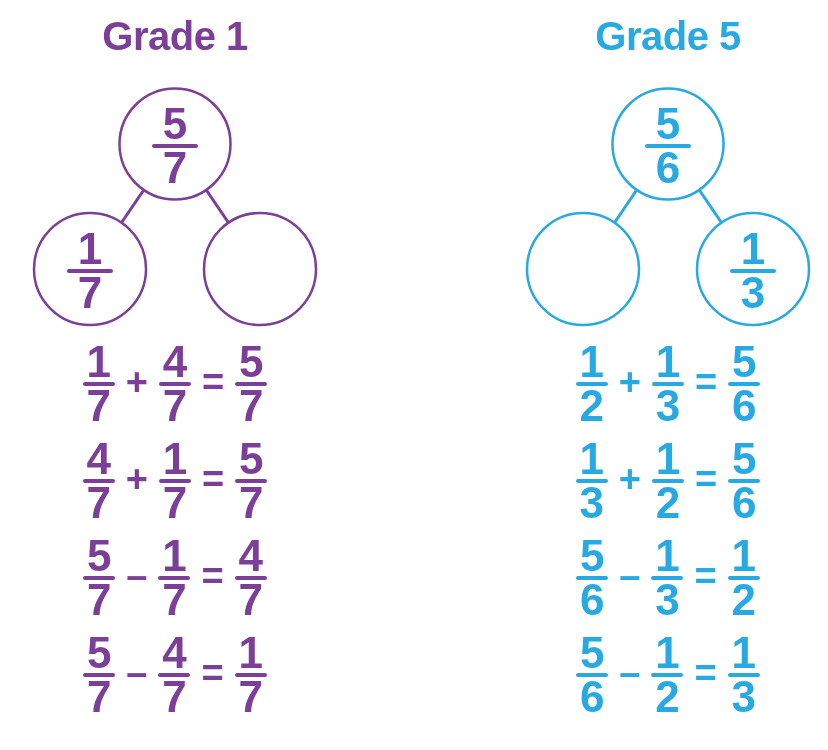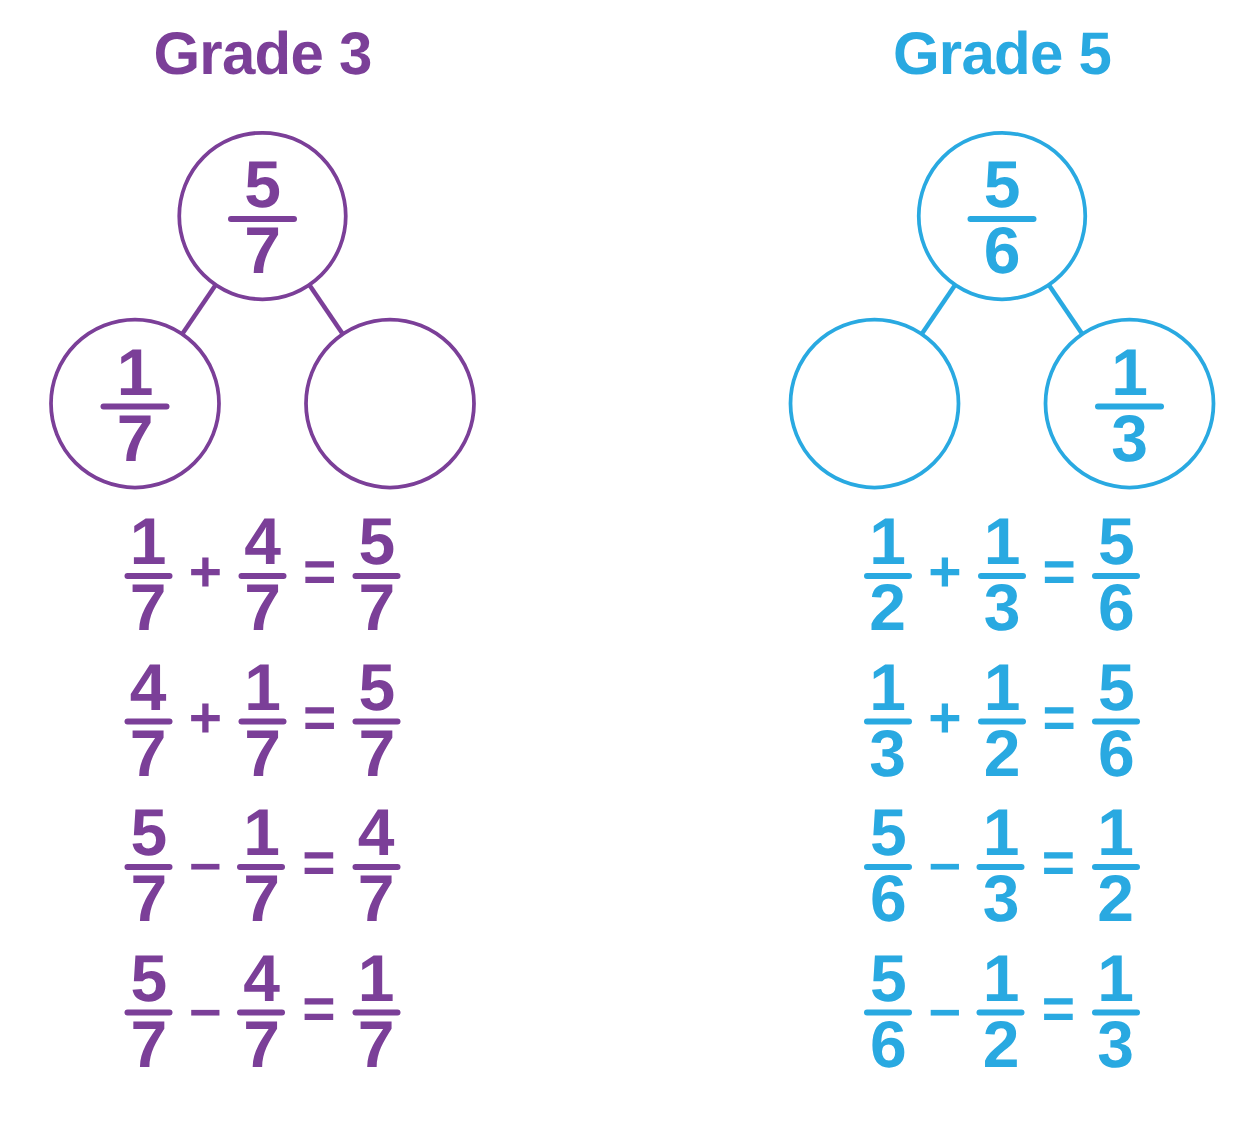--- a/index.html
+++ b/index.html
@@ -24,21 +24,21 @@
   .equations { margin-top:12px; display:flex; flex-direction:column; gap:21px; align-items:center; }
   .eqrow { display:flex; align-items:center; justify-content:center; }
   .op { font-size:38px; font-weight:bold; margin:0 11px; position:relative; top:-2px; }
 </style>
 </head>
 <body>
 
 <div class="canvas">
 
   <section class="col col-g4">
-    <h1 class="title">Grade 3</h1>
+    <h1 class="title">Grade 1</h1>
 
     <div class="bond">
       <svg viewBox="0 0 300 250">
         <line x1="150" y1="60" x2="65" y2="185"></line>
         <line x1="150" y1="60" x2="235" y2="185"></line>
         <circle cx="150" cy="60" r="55.5"></circle>
         <circle cx="65" cy="185" r="56"></circle>
         <circle cx="235" cy="185" r="56"></circle>
       </svg>
       <div class="frac-overlay" style="left:150px; top:62px;">

